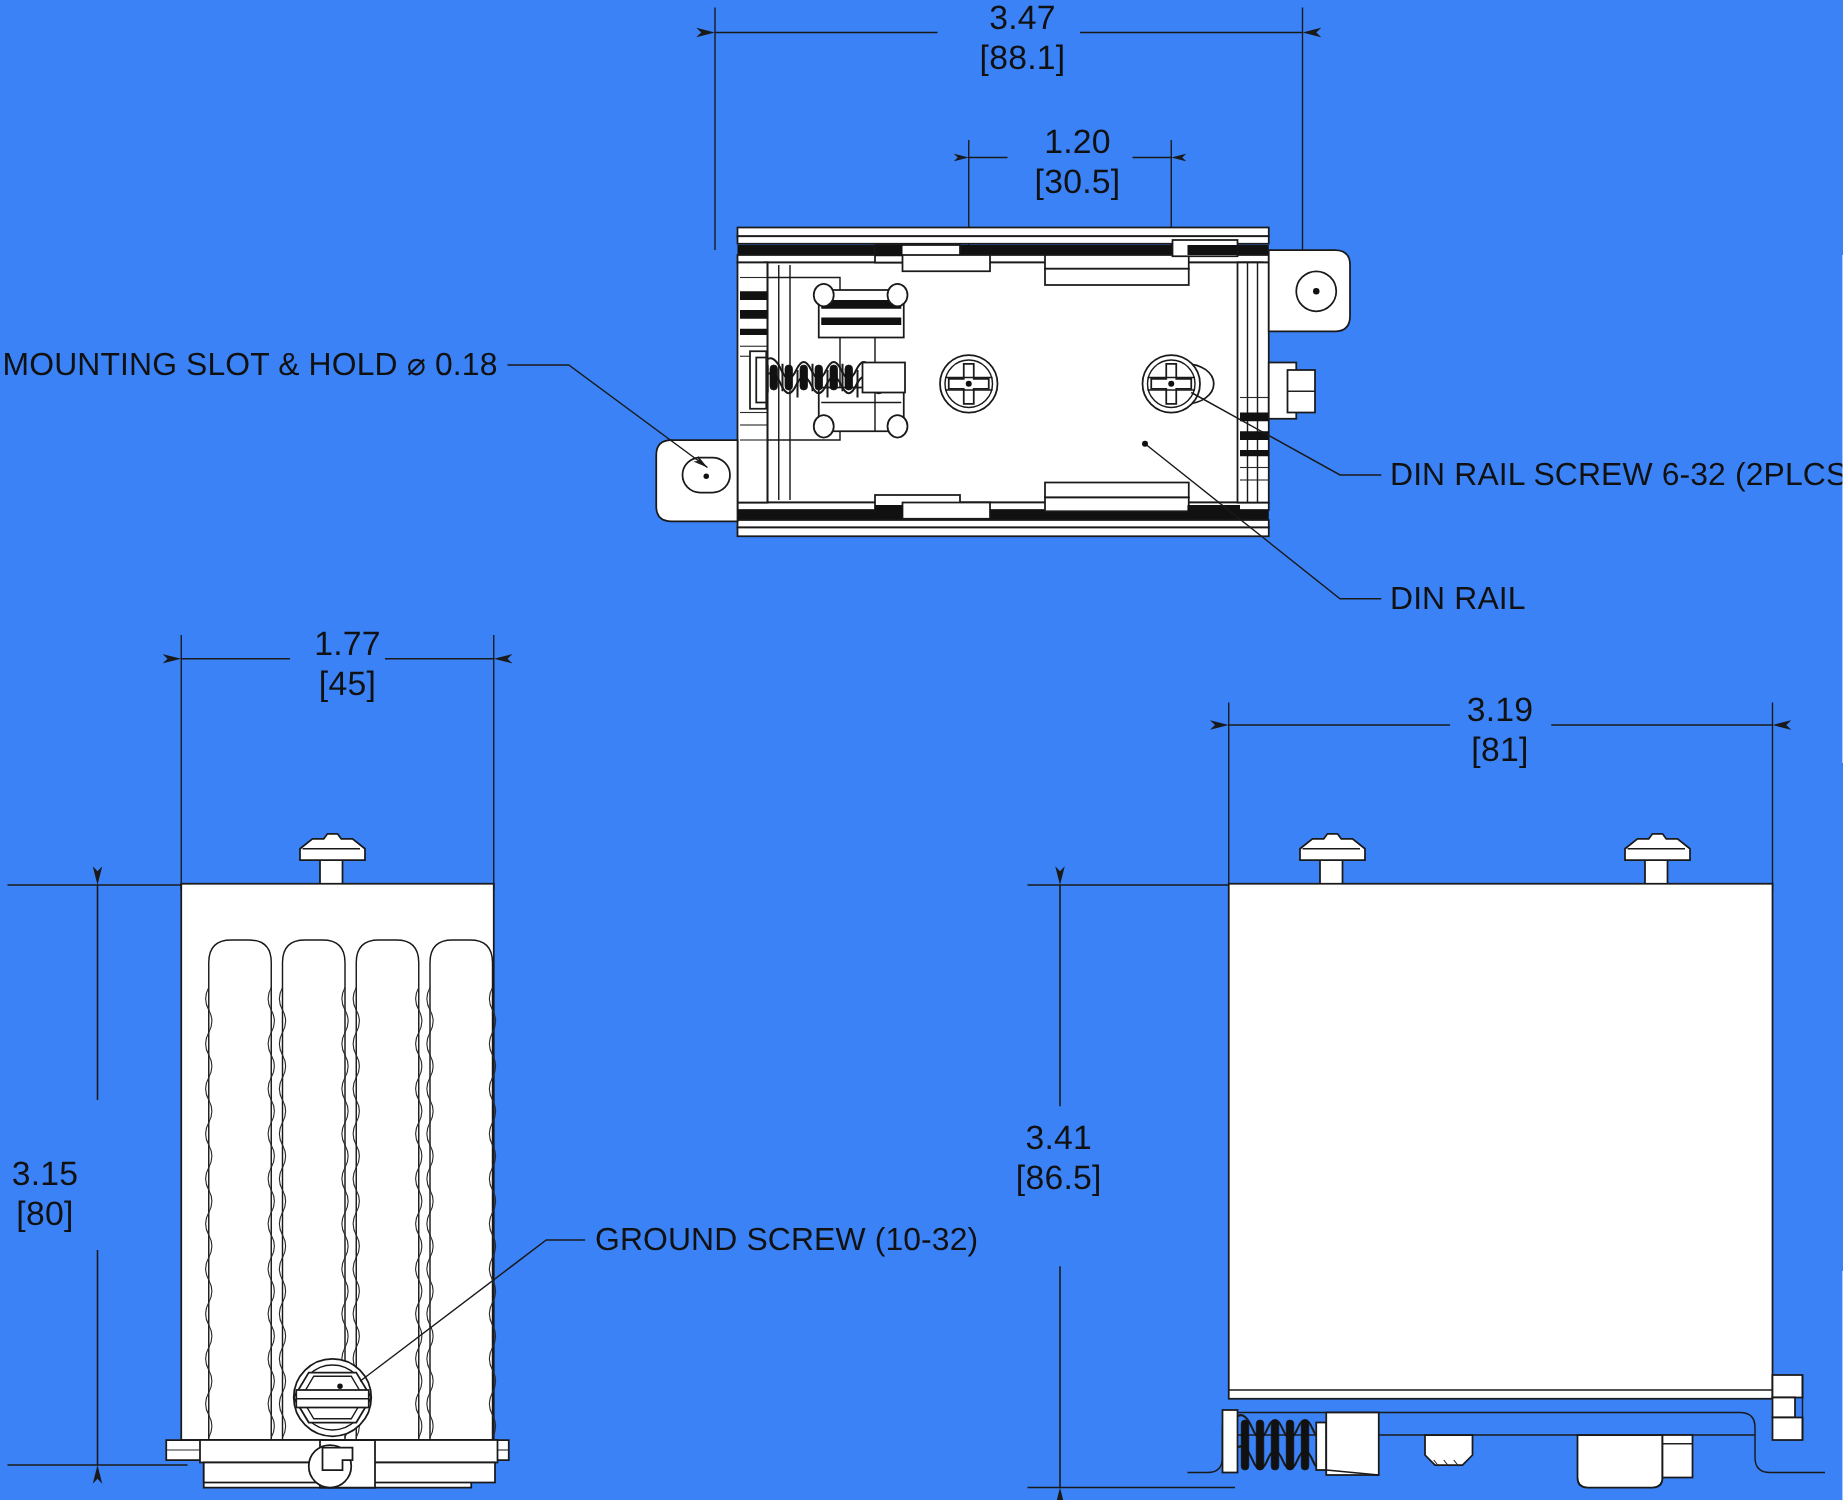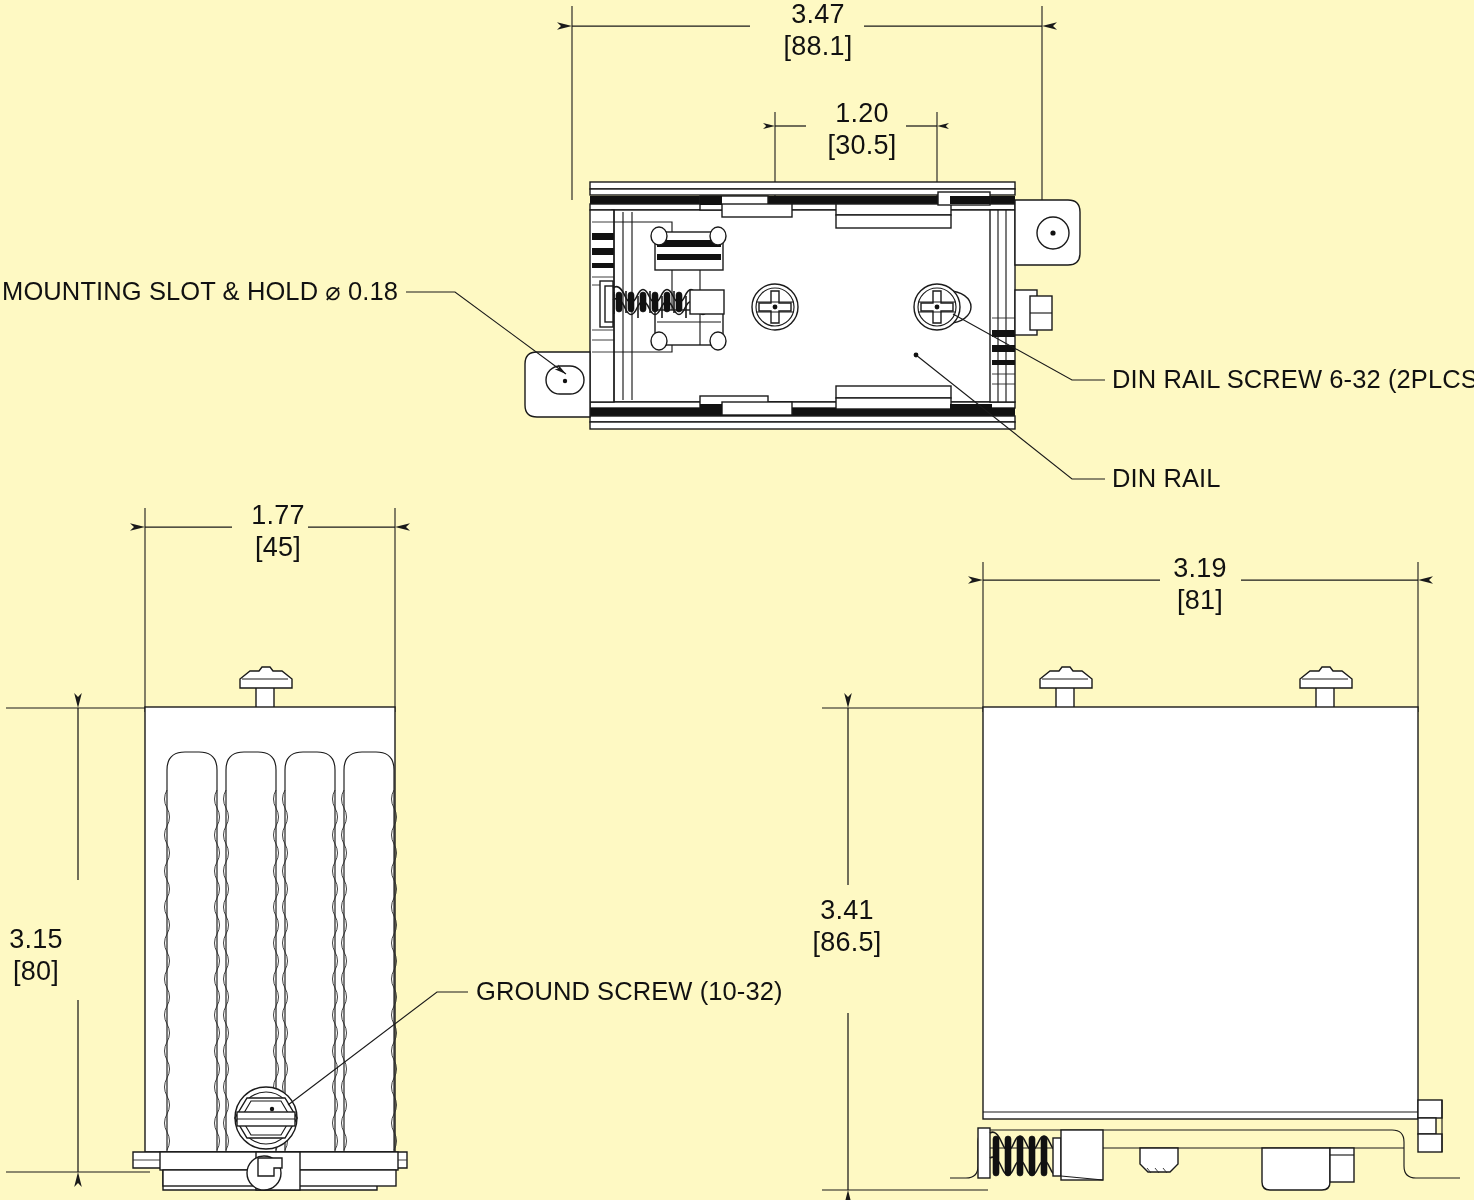--- a/index.html
+++ b/index.html
@@ -8,21 +8,21 @@
     background: #ffffff;
   }
   body {
     font-family: "Liberation Sans", sans-serif;
     color: #000000;
   }
   #sheet {
     position: relative;
     width: 1474px;
     height: 1200px;
-    background: #fef9c3;
+    background: #3b82f6;
     overflow: hidden;
     text-decoration: underline;
   }
   svg.drawing {
     position: absolute;
     left: 0;
     top: 0;
     width: 1474px;
     height: 1200px;
     display: block;

